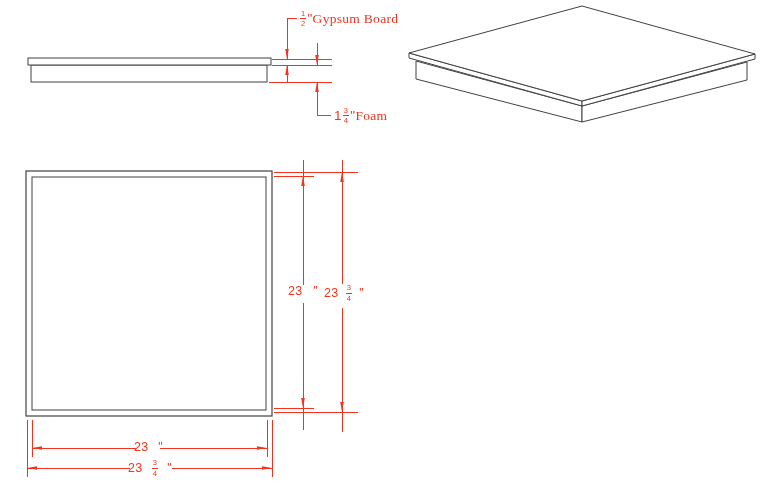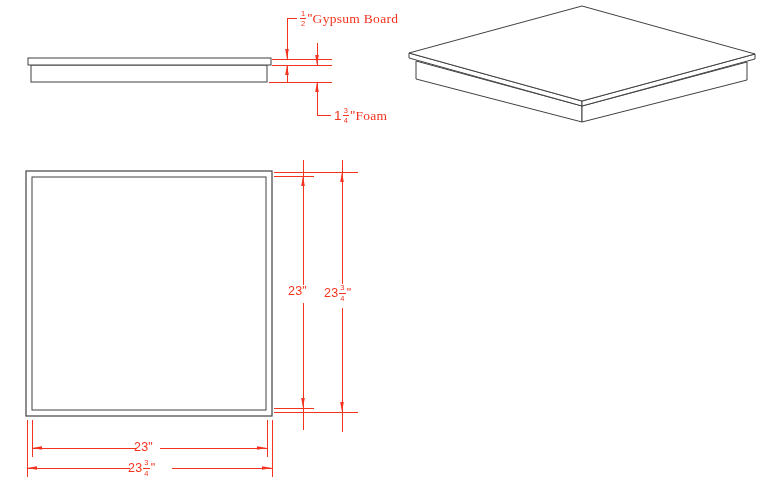--- a/index.html
+++ b/index.html
@@ -19,21 +19,21 @@
   .blk{stroke:var(--line);stroke-width:1.2;fill:#ffffff;}
   .blk-thin{stroke:var(--line);stroke-width:1;fill:#ffffff;}
   .red{stroke:var(--dim);stroke-width:1;fill:none;shape-rendering:crispEdges;}
   .arrow{fill:var(--dim);stroke:none;}
   .dim-text{
     position:absolute;
     color:var(--dim);
     font-size:12.5px;
     line-height:1;
     white-space:nowrap;
-    display:flex;align-items:center;justify-content:flex-start;
+    display:flex;align-items:center;justify-content:space-between;
     letter-spacing:0.2px;
   }
   .callout{
     position:absolute;
     color:var(--dim);
     font-size:13.5px;
     line-height:1;
     white-space:nowrap;
     display:flex;align-items:center;
     letter-spacing:0.3px;

